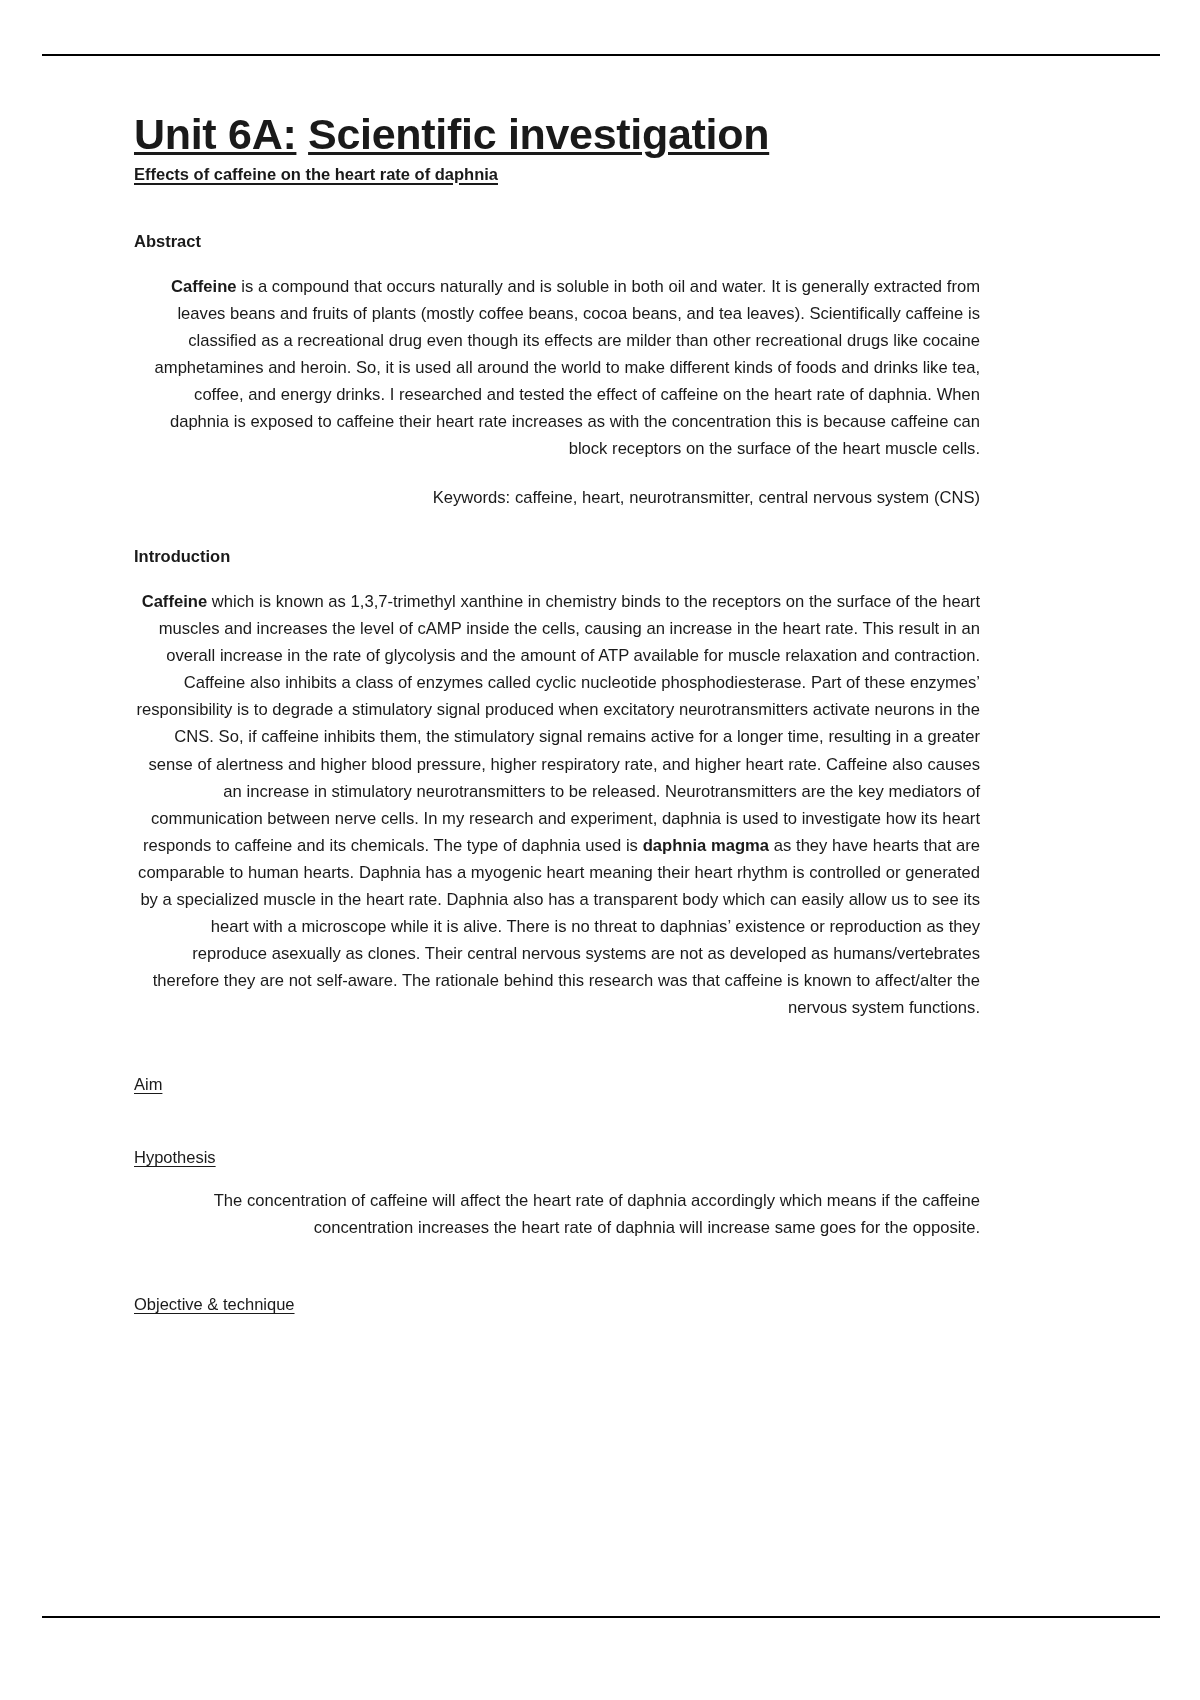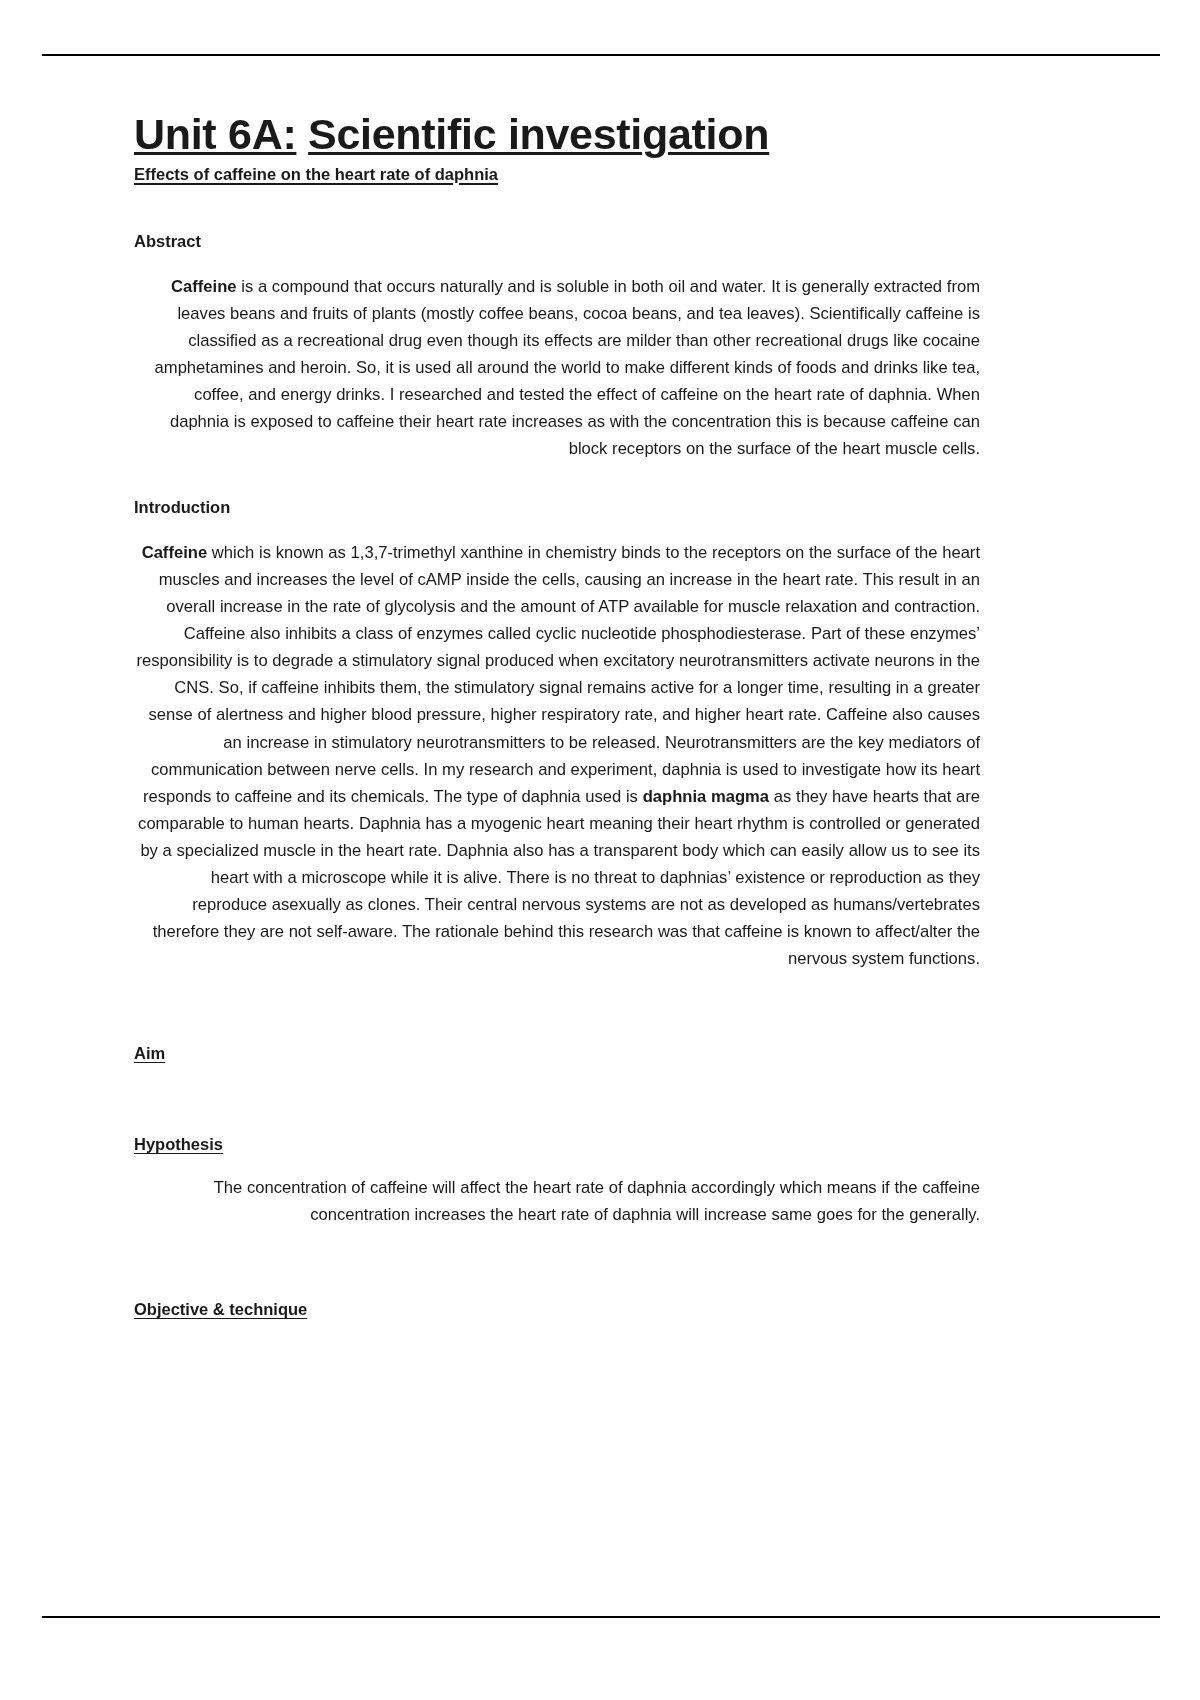--- a/index.html
+++ b/index.html
@@ -69,23 +69,23 @@
 
   .section-head-bold {
     font-size: 16.5px;
     font-weight: bold;
     color: #1a1a1a;
     margin: 36px 0 0 0;
   }
 
   .section-head-underline {
     font-size: 16.5px;
-    font-weight: bold;
+    font-weight: normal;
     color: #1a1a1a;
-    margin: 38px 0 0 0;
+    margin: 20px 0 0 0;
     display: inline-block;
     text-decoration: underline;
     text-underline-offset: 3px;
     text-decoration-thickness: 1.3px;
   }
   .section-head-underline-wrap { margin: 34px 0 0 0; }
 
   p.body-text {
     font-size: 16.6px;
     line-height: 1.63;
@@ -110,35 +110,36 @@
     <h1 class="doc-title"><span class="u">Unit 6A:</span> <span class="u">Scientific investigation</span></h1>
 
     <div>
       <span class="subtitle">Effects of caffeine on the heart rate of daphnia</span>
     </div>
 
     <div class="section-head-bold">Abstract</div>
 
     <p class="body-text"><span class="b">Caffeine</span><span> is a compound that occurs naturally and is soluble in both oil and water. It is generally extracted from leaves beans and fruits of plants (mostly coffee beans, cocoa beans, and tea leaves). Scientifically caffeine is classified as a recreational drug even though its effects are milder than other recreational drugs like cocaine amphetamines and heroin. So, it is used all around the world to make different kinds of foods and drinks like tea, coffee, and energy drinks. I researched and tested the effect of caffeine on the heart rate of daphnia. When daphnia is exposed to caffeine their heart rate increases as with the concentration this is because caffeine can block receptors on the surface of the heart muscle cells.</span></p>
 
+    <p class="body-text">Keywords: caffeine, heart, neurotransmitter, central nervous system (CNS)</p>
 
     <div class="section-head-bold">Introduction</div>
 
     <p class="body-text"><span class="b">Caffeine</span><span> which is known as 1,3,7-trimethyl xanthine in chemistry binds to the receptors on the surface of the heart muscles and increases the level of cAMP inside the cells, causing an increase in the heart rate. This result in an overall increase in the rate of glycolysis and the amount of ATP available for muscle relaxation and contraction. Caffeine also inhibits a class of enzymes called cyclic nucleotide phosphodiesterase. Part of these enzymes’ responsibility is to degrade a stimulatory signal produced when excitatory neurotransmitters activate neurons in the CNS. So, if caffeine inhibits them, the stimulatory signal remains active for a longer time, resulting in a greater sense of alertness and higher blood pressure, higher respiratory rate, and higher heart rate. Caffeine also causes an increase in stimulatory neurotransmitters to be released. Neurotransmitters are the key mediators of communication between nerve cells. In my research and experiment, daphnia is used to investigate how its heart responds to caffeine and its chemicals. The type of daphnia used is </span><span class="b">daphnia magma</span><span> as they have hearts that are comparable to human hearts. Daphnia has a myogenic heart meaning their heart rhythm is controlled or generated by a specialized muscle in the heart rate. Daphnia also has a transparent body which can easily allow us to see its heart with a microscope while it is alive. There is no threat to daphnias’ existence or reproduction as they reproduce asexually as clones. Their central nervous systems are not as developed as humans/vertebrates therefore they are not self-aware. The rationale behind this research was that caffeine is known to affect/alter the nervous system functions.</span></p>
 
     <div class="section-head-underline-wrap">
       <span class="section-head-underline">Aim</span>
     </div>
 
 
     <div class="section-head-underline-wrap">
       <span class="section-head-underline">Hypothesis</span>
     </div>
 
-    <p class="body-text tight">The concentration of caffeine will affect the heart rate of daphnia accordingly which means if the caffeine concentration increases the heart rate of daphnia will increase same goes for the generally.</p>
+    <p class="body-text tight">The concentration of caffeine will affect the heart rate of daphnia accordingly which means if the caffeine concentration increases the heart rate of daphnia will increase same goes for the opposite.</p>
 
     <div class="section-head-underline-wrap">
       <span class="section-head-underline">Objective &amp; technique</span>
     </div>
 
   </div>
 
   <div class="rule rule-bottom"></div>
 
 </div>

